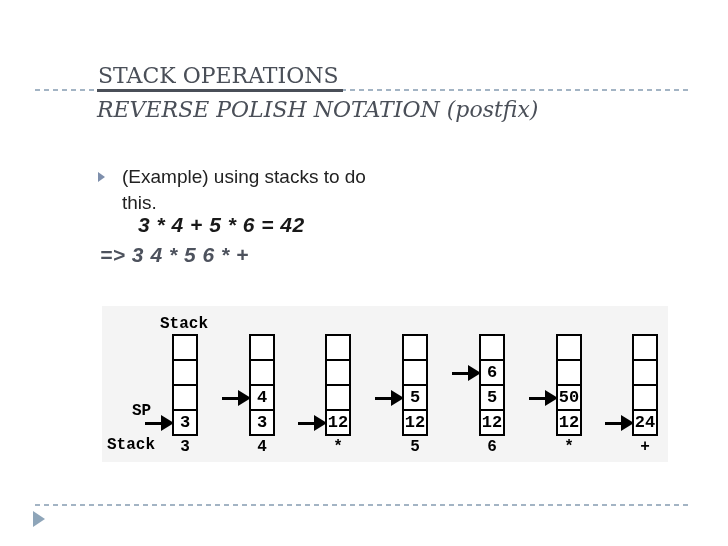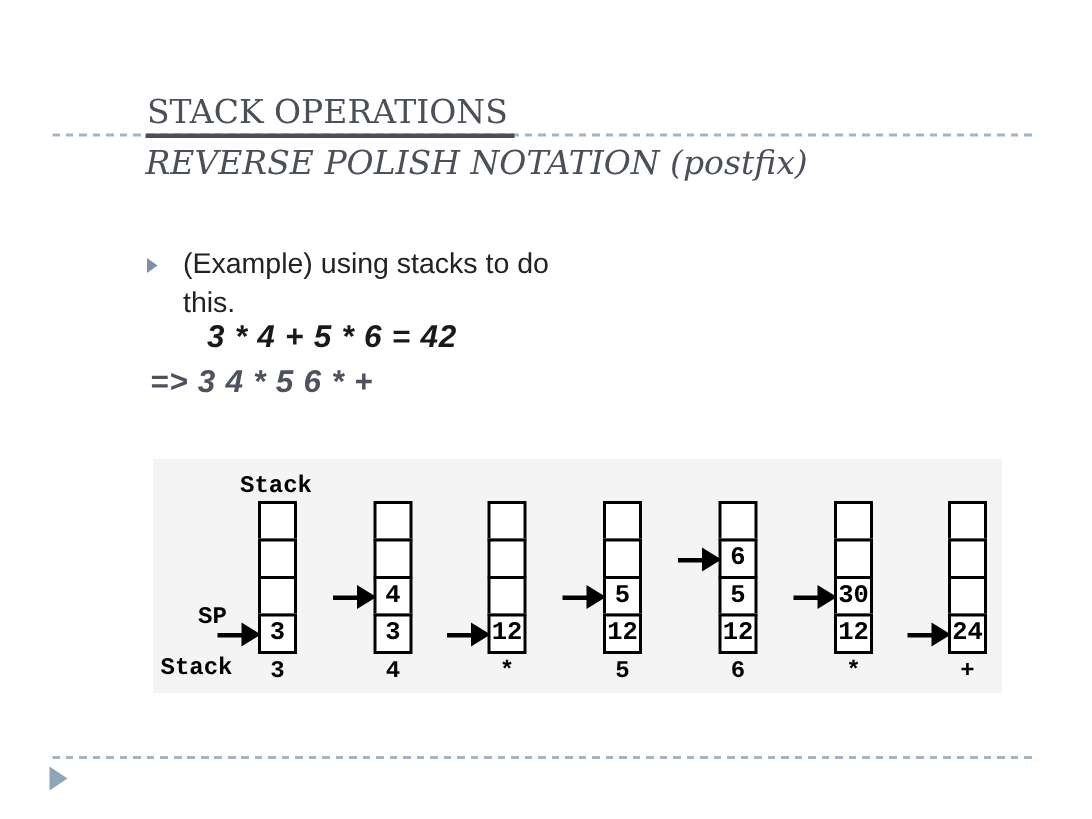--- a/index.html
+++ b/index.html
@@ -138,21 +138,21 @@
           <div class="cell">12</div>
           <div class="arrow" style="top: 30.5px;">
             <span class="tail"></span>
             <span class="head"></span>
           </div>
           <div class="input-val">6</div>
         </div>
         <div class="stack-col" style="left: 454px;">
           <div class="cell"></div>
           <div class="cell"></div>
-          <div class="cell">30</div>
+          <div class="cell">50</div>
           <div class="cell">12</div>
           <div class="arrow" style="top: 55.5px;">
             <span class="tail"></span>
             <span class="head"></span>
           </div>
           <div class="input-val">*</div>
         </div>
         <div class="stack-col" style="left: 530px;">
           <div class="cell"></div>
           <div class="cell"></div>

